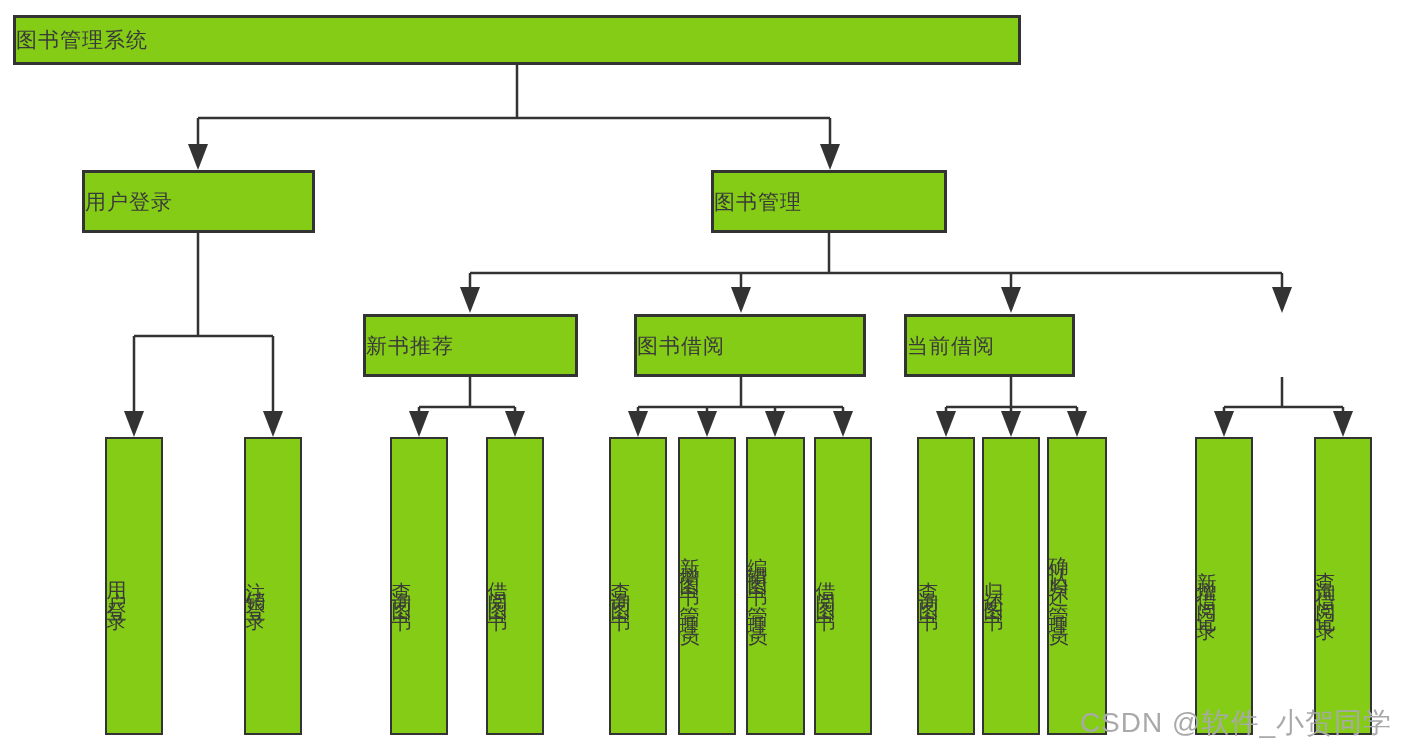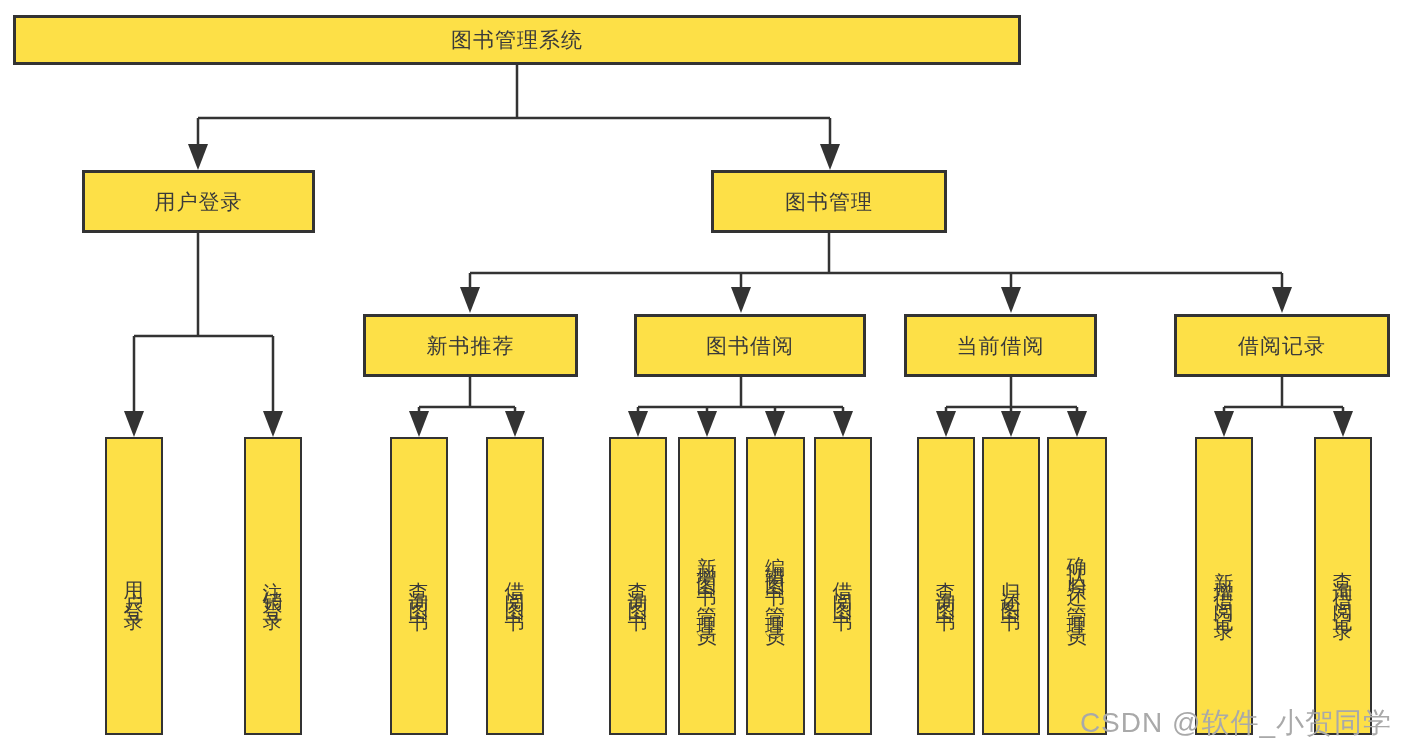--- a/index.html
+++ b/index.html
@@ -16,22 +16,22 @@
     font-family:"Liberation Sans","DejaVu Sans",sans-serif;
     overflow:hidden;
   }
   .connectors{position:absolute;left:0;top:0;z-index:0;}
   .connectors path{fill:none;stroke:var(--line);stroke-width:2.5;}
   .connectors polygon{fill:var(--line);stroke:none;}
   .node{
     position:absolute;
     box-sizing:border-box;
     border:3px solid var(--line);
-    background:#fde047;
-    display:flex;align-items:center;justify-content:center;
+    background:#84cc16;
+    display:flex;align-items:center;justify-content:flex-start;
     color:var(--text);
     z-index:1;
   }
   .node.h span{
     font-size:21px;
     letter-spacing:1px;
     white-space:nowrap;
   }
   .node.v{border-width:2.5px;}
   .node.v span{
@@ -105,25 +105,22 @@
   <div class="node h" style="left:363px;top:314px;width:215px;height:63px;">
     <span>新书推荐</span>
   </div>
 
   <div class="node h" style="left:711px;top:170px;width:236px;height:63px;">
     <span>图书管理</span>
   </div>
   <div class="node h" style="left:634px;top:314px;width:232px;height:63px;">
     <span>图书借阅</span>
   </div>
-  <div class="node h" style="left:904px;top:314px;width:193px;height:63px;">
+  <div class="node h" style="left:904px;top:314px;width:171px;height:63px;">
     <span>当前借阅</span>
-  </div>
-  <div class="node h" style="left:1174px;top:314px;width:216px;height:63px;">
-    <span>借阅记录</span>
   </div>
 
   <div class="node v" style="left:105px;top:437px;width:58px;height:298px;">
     <span>用户登录</span>
   </div>
   <div class="node v" style="left:244px;top:437px;width:58px;height:298px;">
     <span>注销登录</span>
   </div>
 
   <div class="node v" style="left:390px;top:437px;width:58px;height:298px;">

